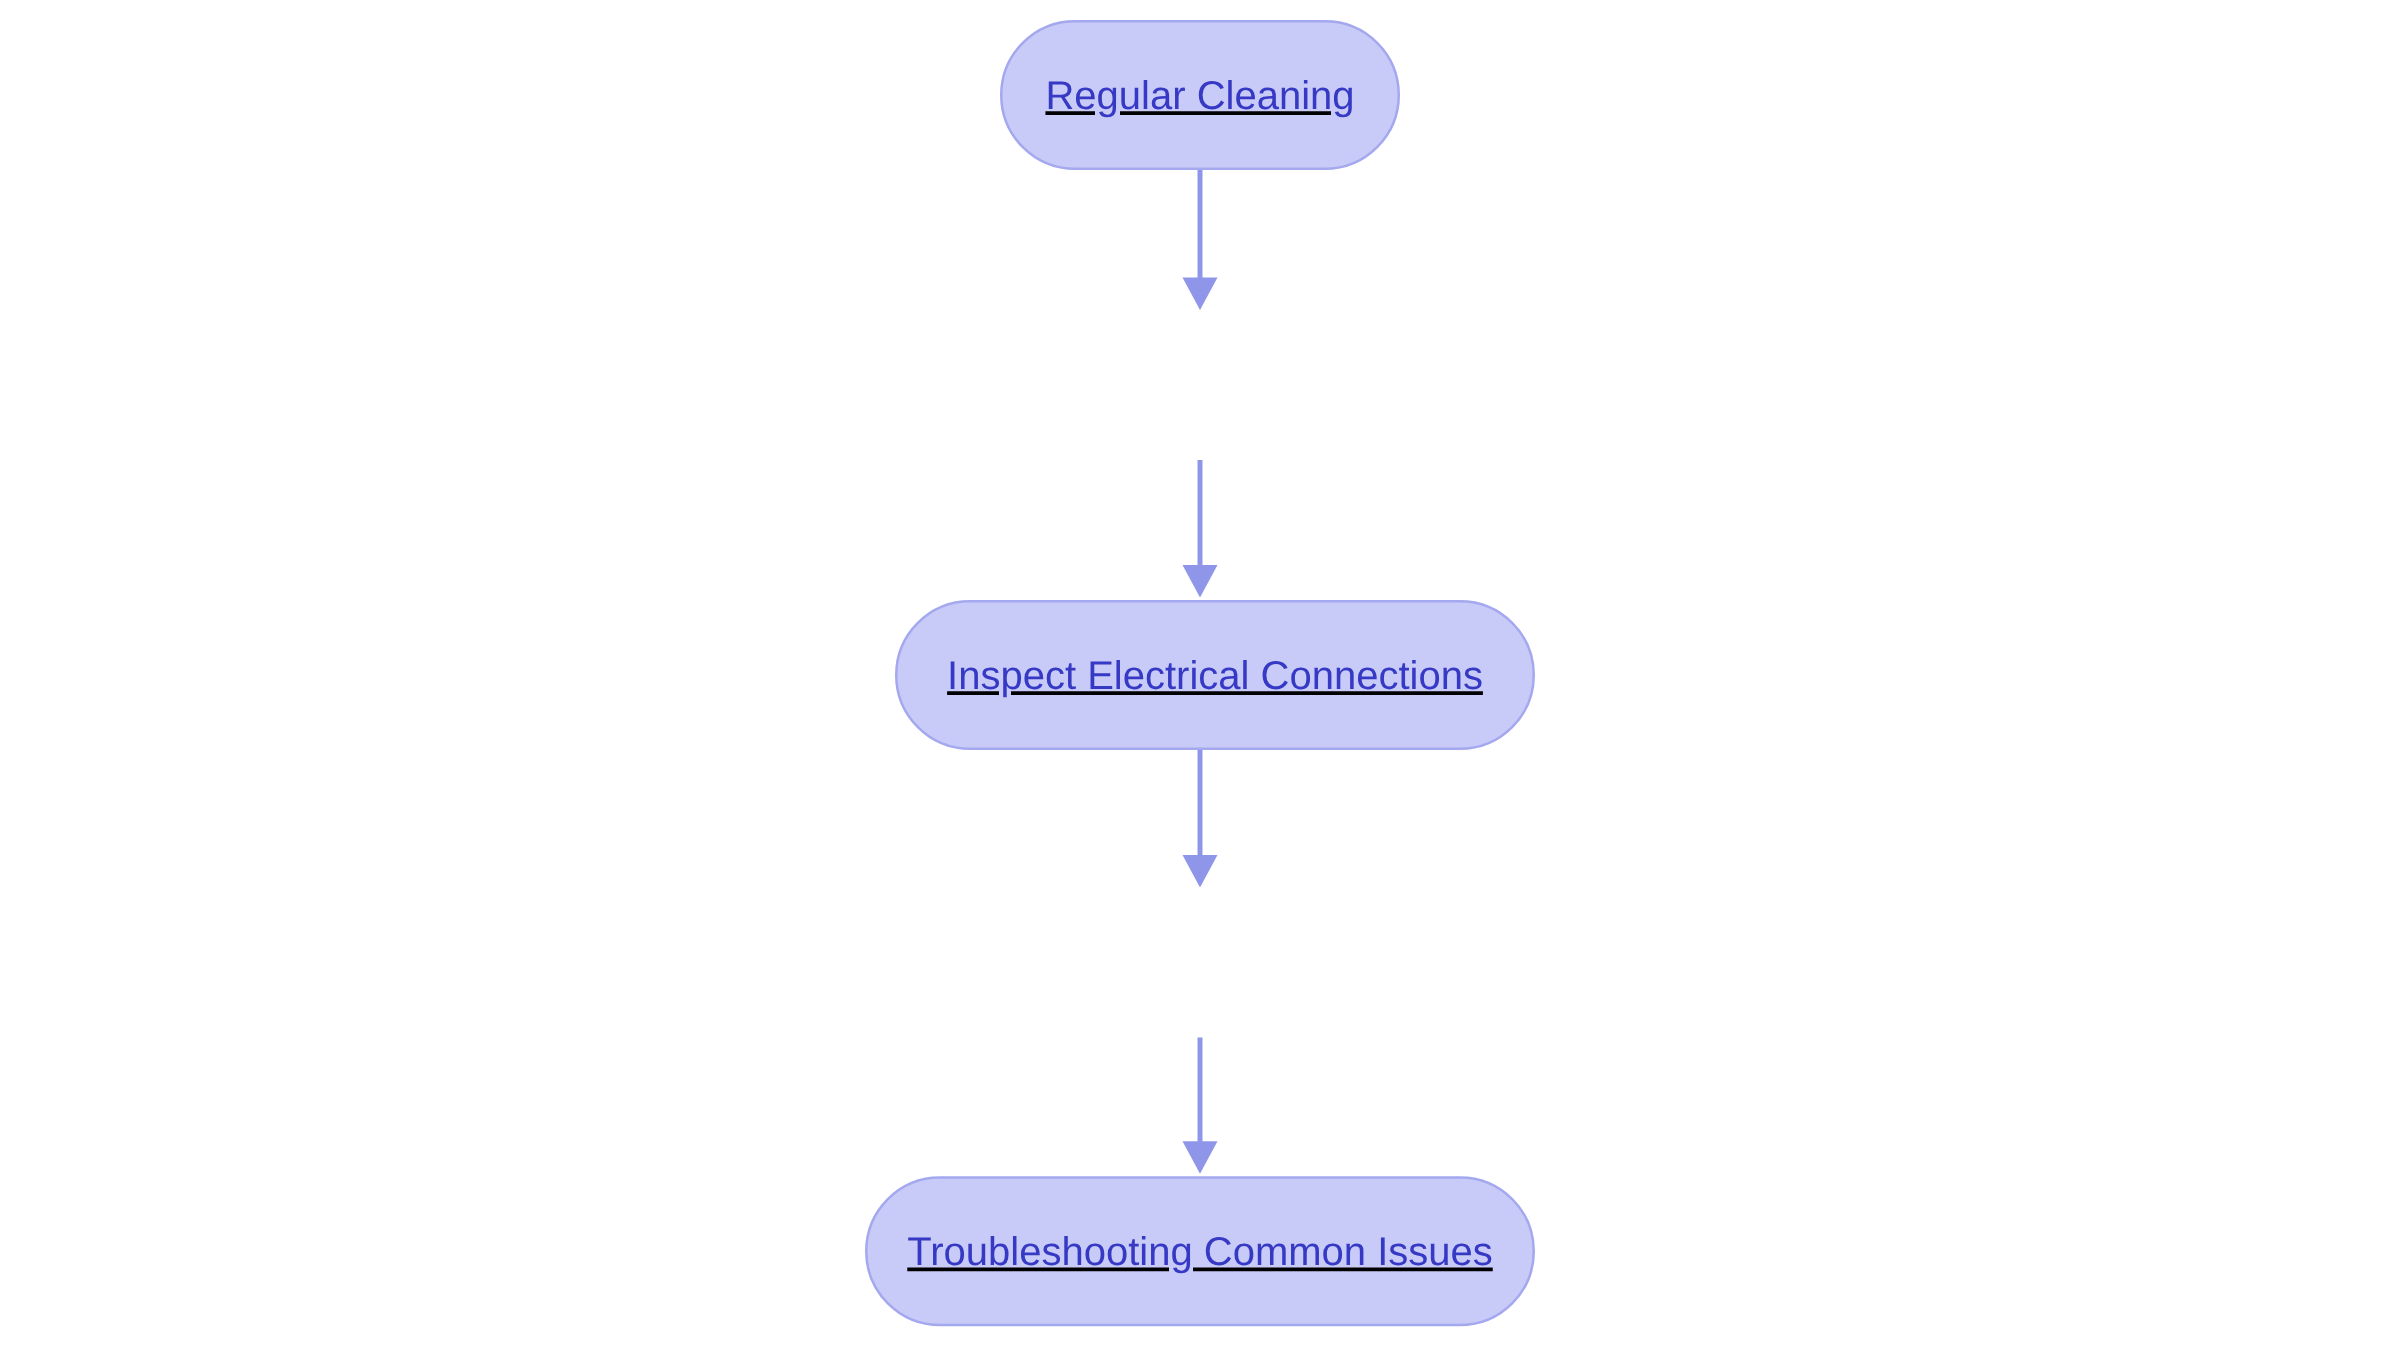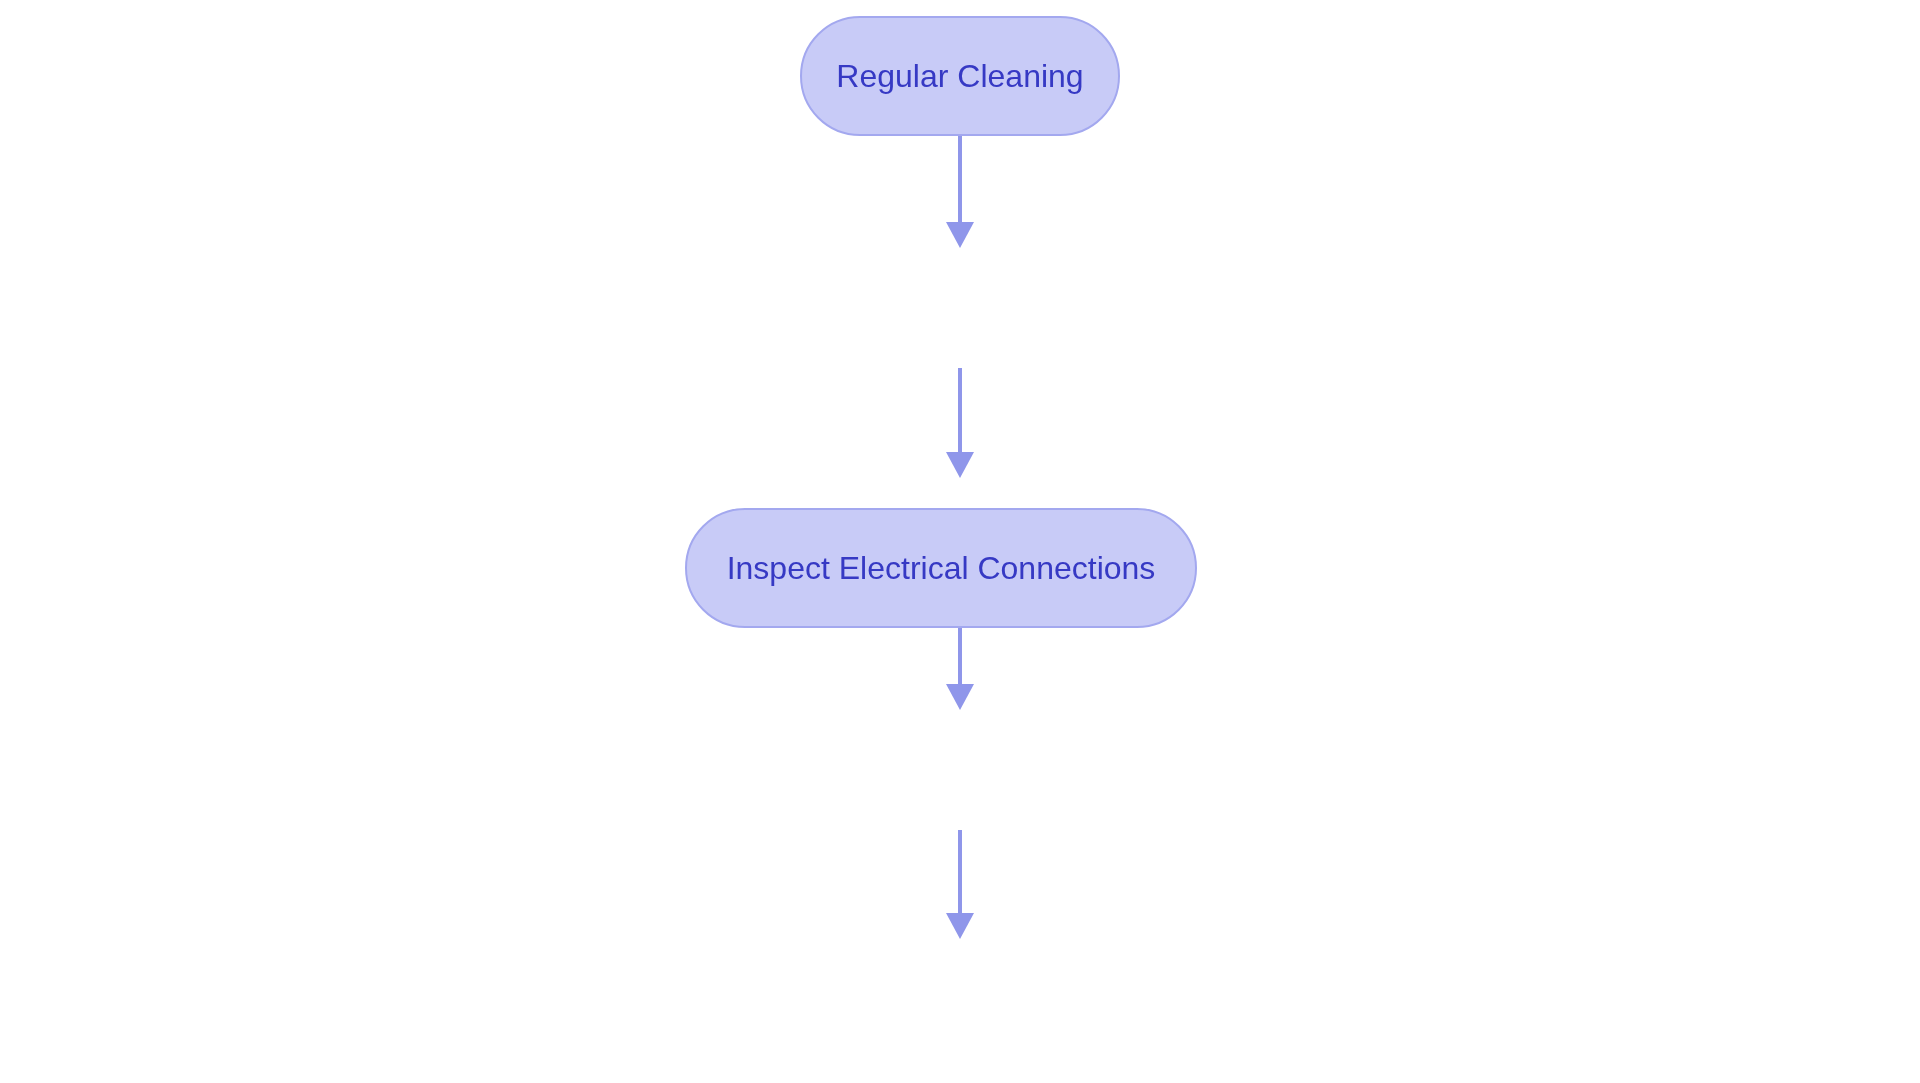--- a/index.html
+++ b/index.html
@@ -34,31 +34,32 @@
   .node {
     position: absolute;
     height: 120px;
     border-radius: 60px;
     background: var(--node-fill, #c8cbf7);
     border: 2px solid var(--node-border, #a3a8ef);
     box-sizing: border-box;
     display: flex;
     align-items: center;
     justify-content: center;
+    text-decoration: underline;
   }
   .node-label {
     color: var(--node-text, #3639c4);
     font-size: 32px;
     line-height: 1;
     white-space: nowrap;
     text-align: center;
   }
   .node-1 { left: 800px; top: 16px;  width: 320px; }
   .node-2 { left: 837px; top: 250px; width: 246px; }
-  .node-3 { left: 685px; top: 480px; width: 512px; margin-top: 28px; }
+  .node-3 { left: 716px; top: 480px; width: 512px; }
   .node-4 { left: 764px; top: 712px; width: 392px; }
   .node-5 { left: 692px; top: 941px; width: 536px; }
 </style>
 </head>
 <body>
 
 <div class="canvas">
 
   <svg class="edges-layer" viewBox="0 0 1920 1083" xmlns="http://www.w3.org/2000/svg">
     <g>
@@ -82,14 +83,17 @@
   <div class="node node-1">
     <span class="node-label">Regular Cleaning</span>
   </div>
 
 
   <div class="node node-3">
     <span class="node-label">Inspect Electrical Connections</span>
   </div>
 
 
+  <div class="node node-5">
+    <span class="node-label">Troubleshooting Common Issues</span>
+  </div>
 
 </div>
 
 </body></html>

